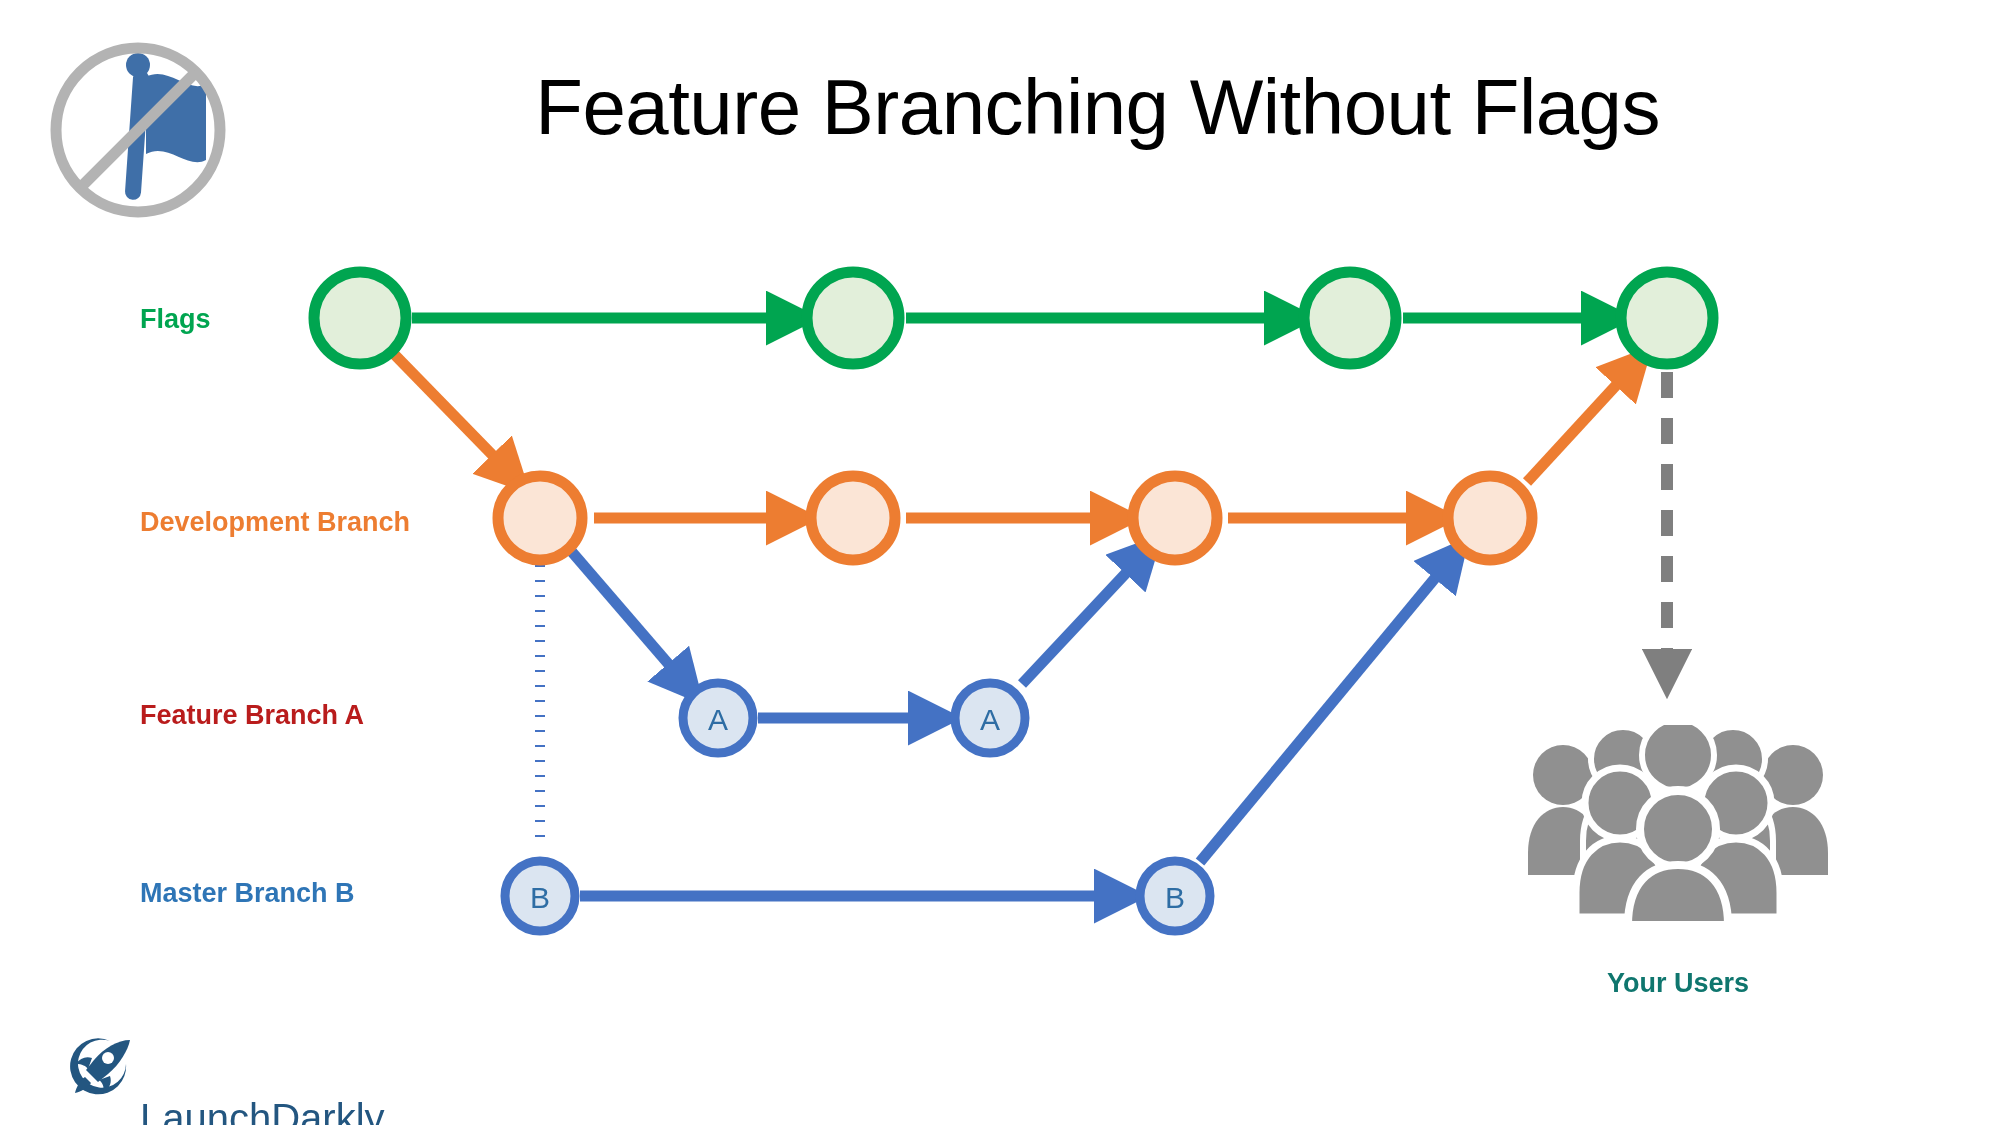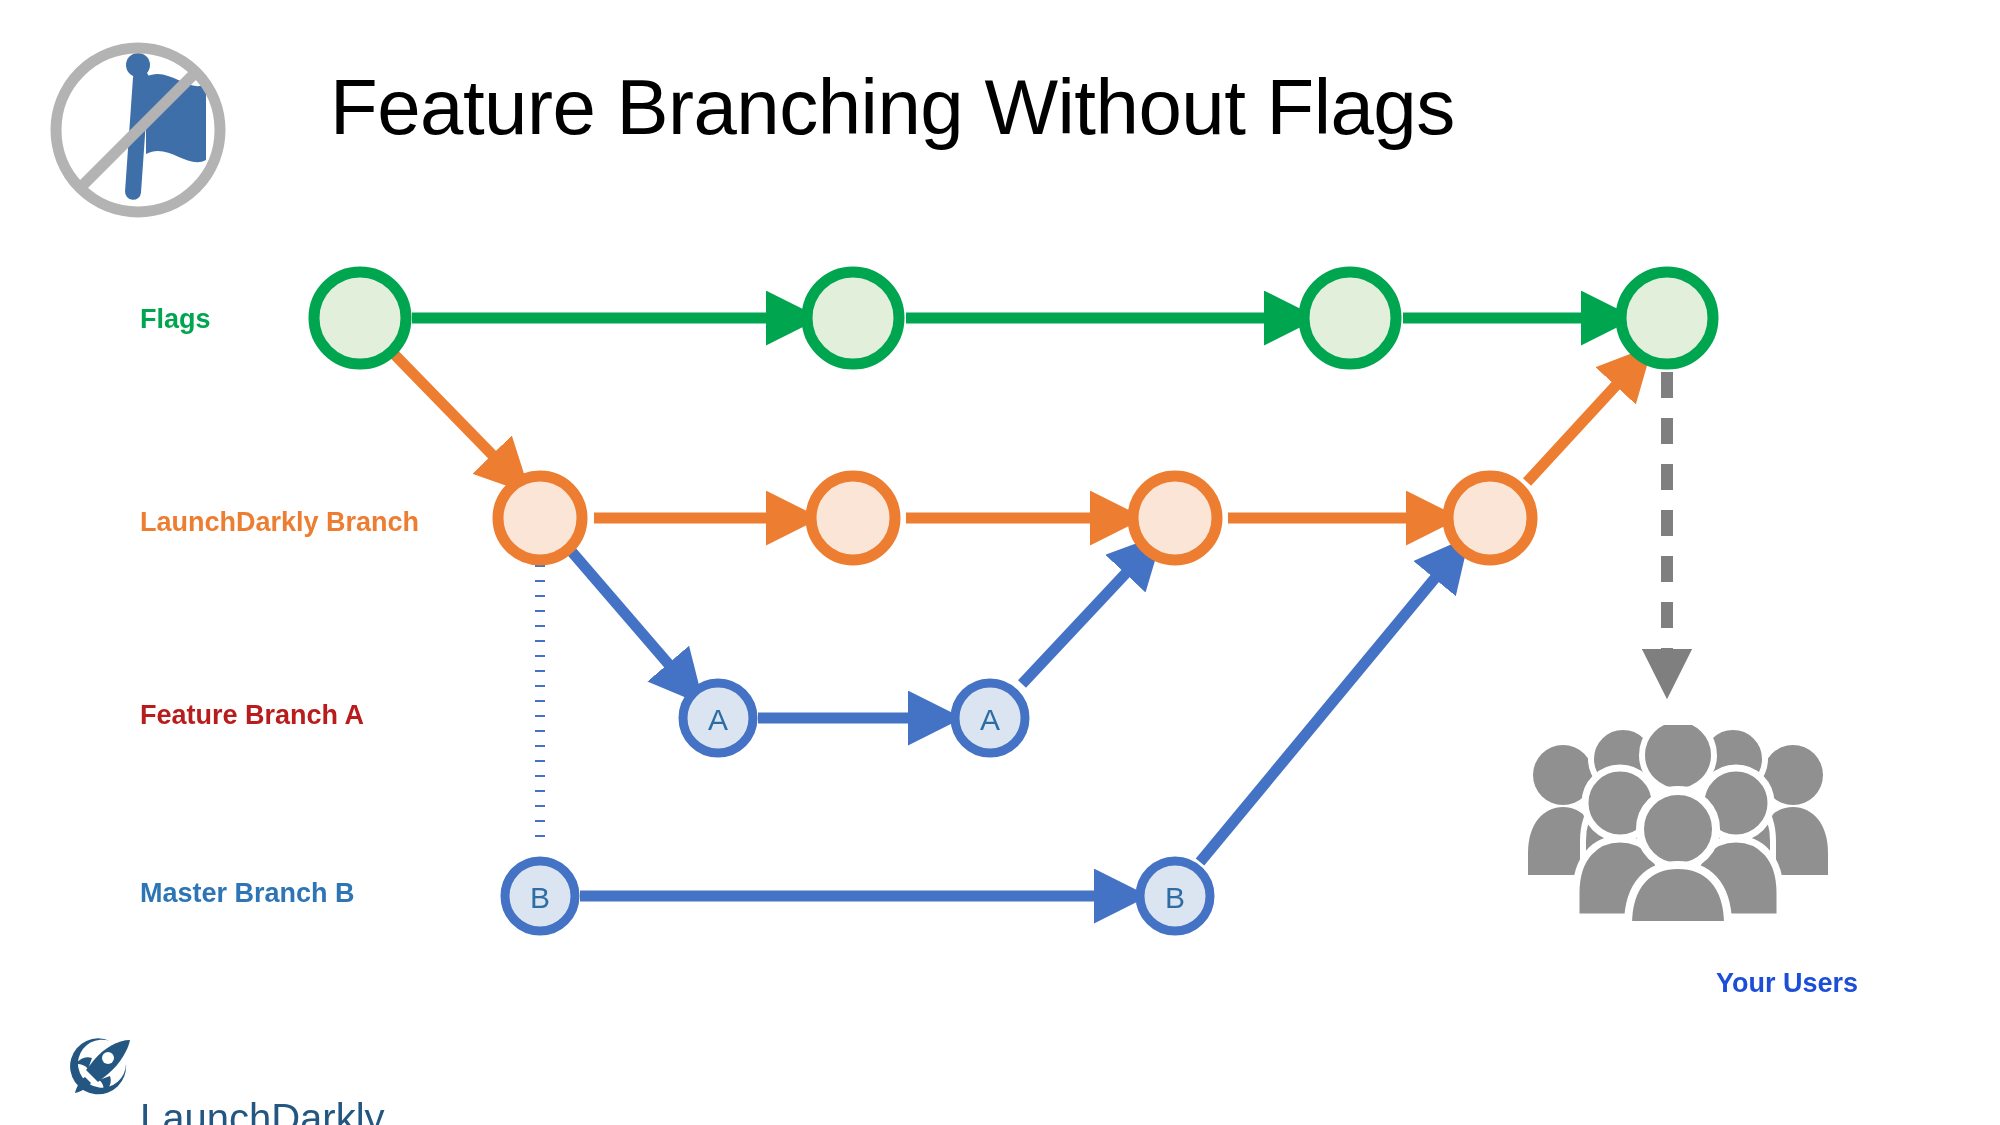--- a/index.html
+++ b/index.html
@@ -25,21 +25,21 @@
   
   #no-flag-badge {
     left: 28px; top: 20px;
     width: 220px; height: 220px;
   }
 
   
   #title {
     left: 330px; top: 62px;
     width: 1330px;
-    text-align: left;
+    text-align: right;
     font-size: 78px;
     font-weight: 400;
     color: #000000;
     font-family: "Liberation Sans", sans-serif;
     letter-spacing: -0.5px;
     white-space: nowrap;
   }
 
   
   .row-label {
@@ -55,24 +55,24 @@
   #label-feature-b         { left: 140px; top: 878px;  color: #2E75B6; }
 
   
   #graph-svg { left: 0; top: 0; }
 
   
   #users-icon { left: 1528px; top: 725px; width: 300px; height: 200px; }
   #users-label {
     left: 1498px; top: 968px;
     width: 360px;
-    text-align: right;
+    text-align: center;
     font-size: 27px;
     font-weight: bold;
-    color: #1d4ed8;
+    color: #0f766e;
     font-family: "Liberation Sans", sans-serif;
   }
 
   
   #ld-logo { left: 68px; top: 1036px; width: 260px; height: 62px; }
   #ld-wordmark {
     left: 140px; top: 1096px;
     font-size: 40px;
     color: #235680;
     letter-spacing: 0px;
@@ -105,21 +105,21 @@
       <g>
         <circle cx="110" cy="110" r="82" fill="none" stroke="#B3B3B3" stroke-width="11"></circle>
         <line x1="52" y1="168" x2="168" y2="52" stroke="#B3B3B3" stroke-width="11" stroke-linecap="butt"></line>
       </g>
     </svg>
   </div>
 
   <div class="abs" id="title">Feature Branching Without Flags</div>
 
   <div class="abs row-label" id="label-master">Flags</div>
-  <div class="abs row-label" id="label-development">LaunchDarkly Branch</div>
+  <div class="abs row-label" id="label-development">Development Branch</div>
   <div class="abs row-label" id="label-feature-a">Feature Branch A</div>
   <div class="abs row-label" id="label-feature-b">Master Branch B</div>
 
   <svg class="abs" id="graph-svg" width="2000" height="1125" viewBox="0 0 2000 1125">
     <defs>
       <marker id="arw-green" markerWidth="5" markerHeight="5" refX="2.2" refY="2.5" orient="auto">
         <path d="M0,0 L5,2.5 L0,5 z" fill="#00A550"></path>
       </marker>
       <marker id="arw-orange" markerWidth="5" markerHeight="5" refX="2.2" refY="2.5" orient="auto">
         <path d="M0,0 L5,2.5 L0,5 z" fill="#ED7D31"></path>

